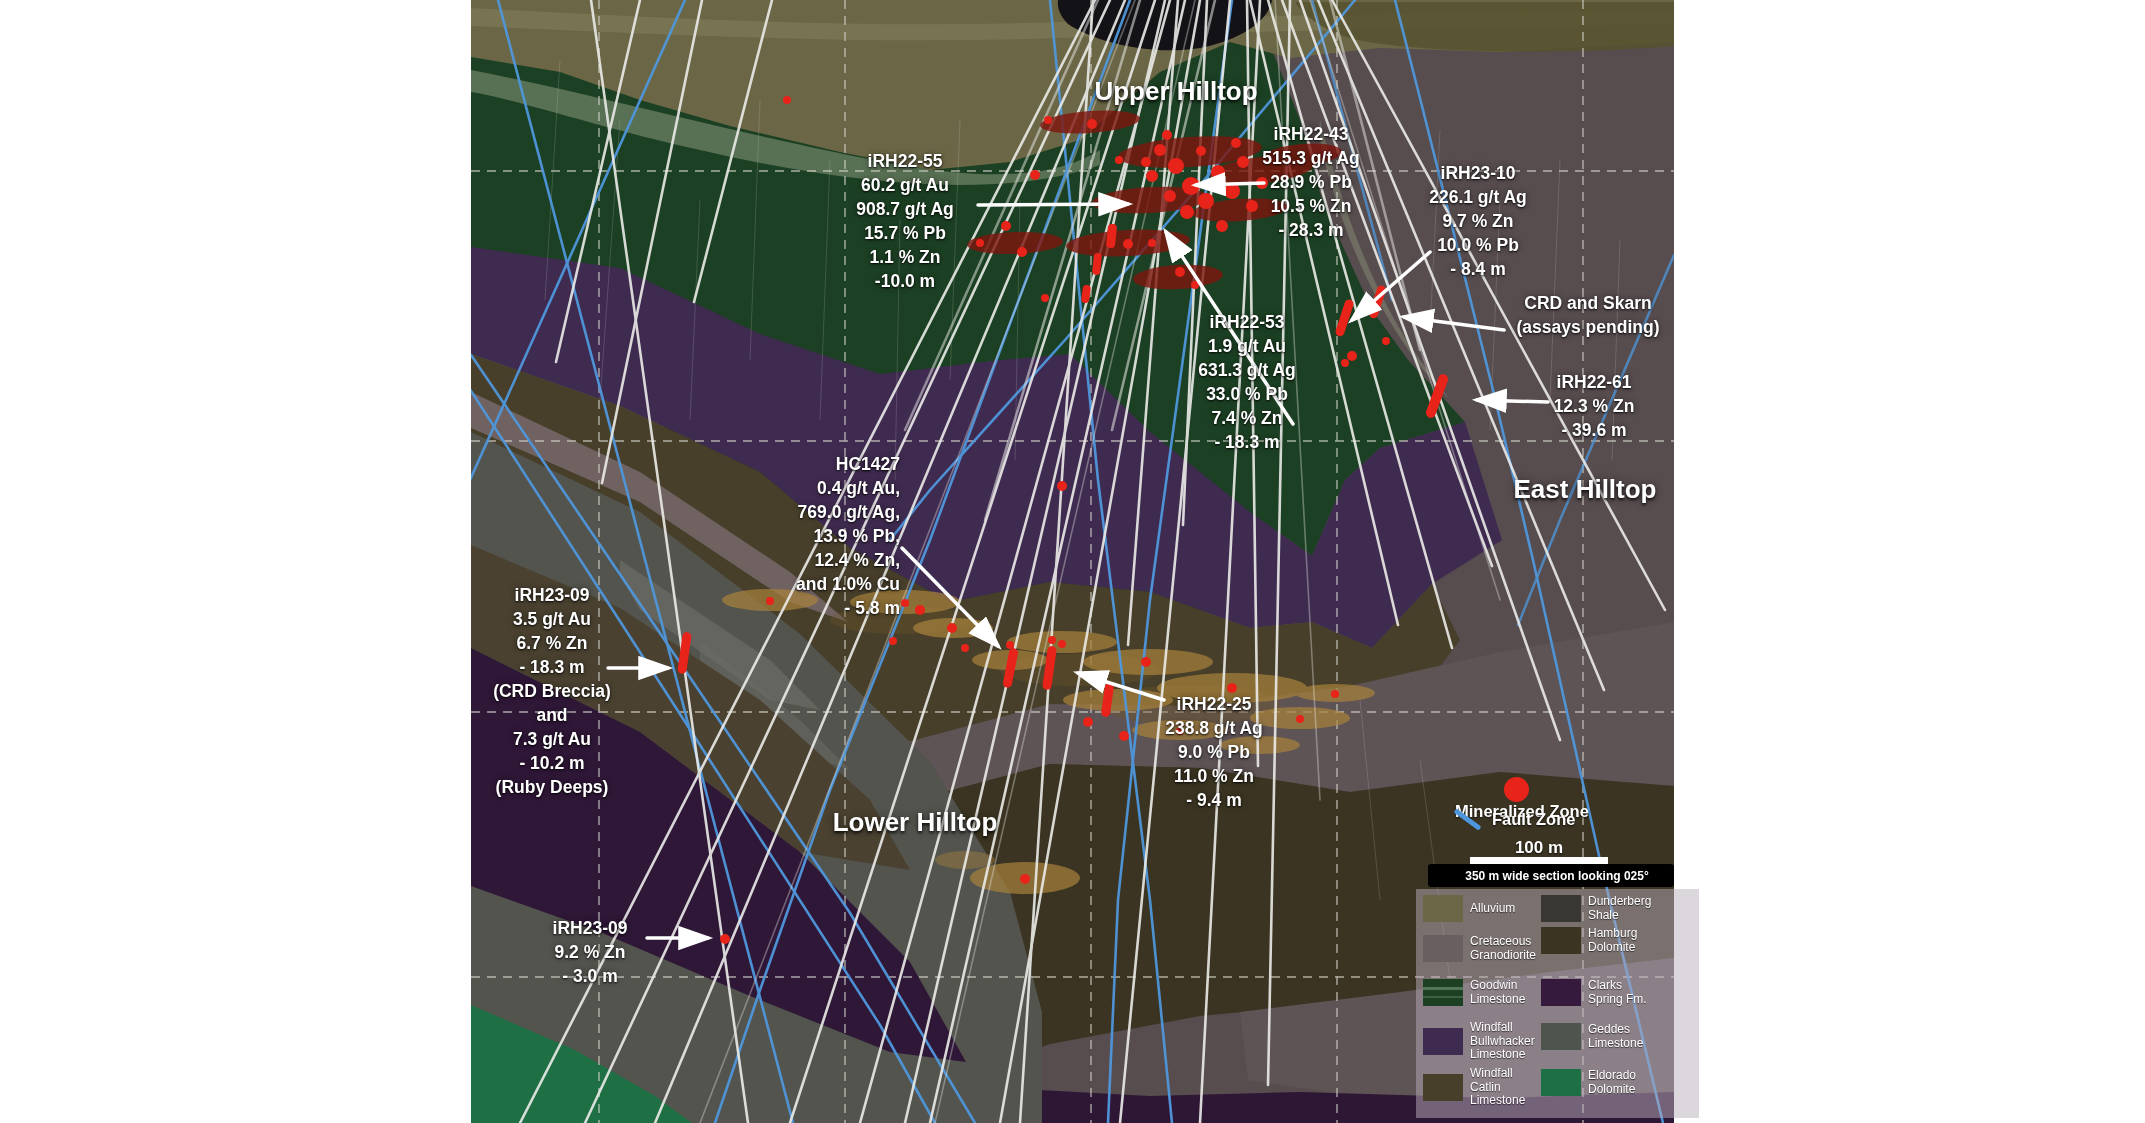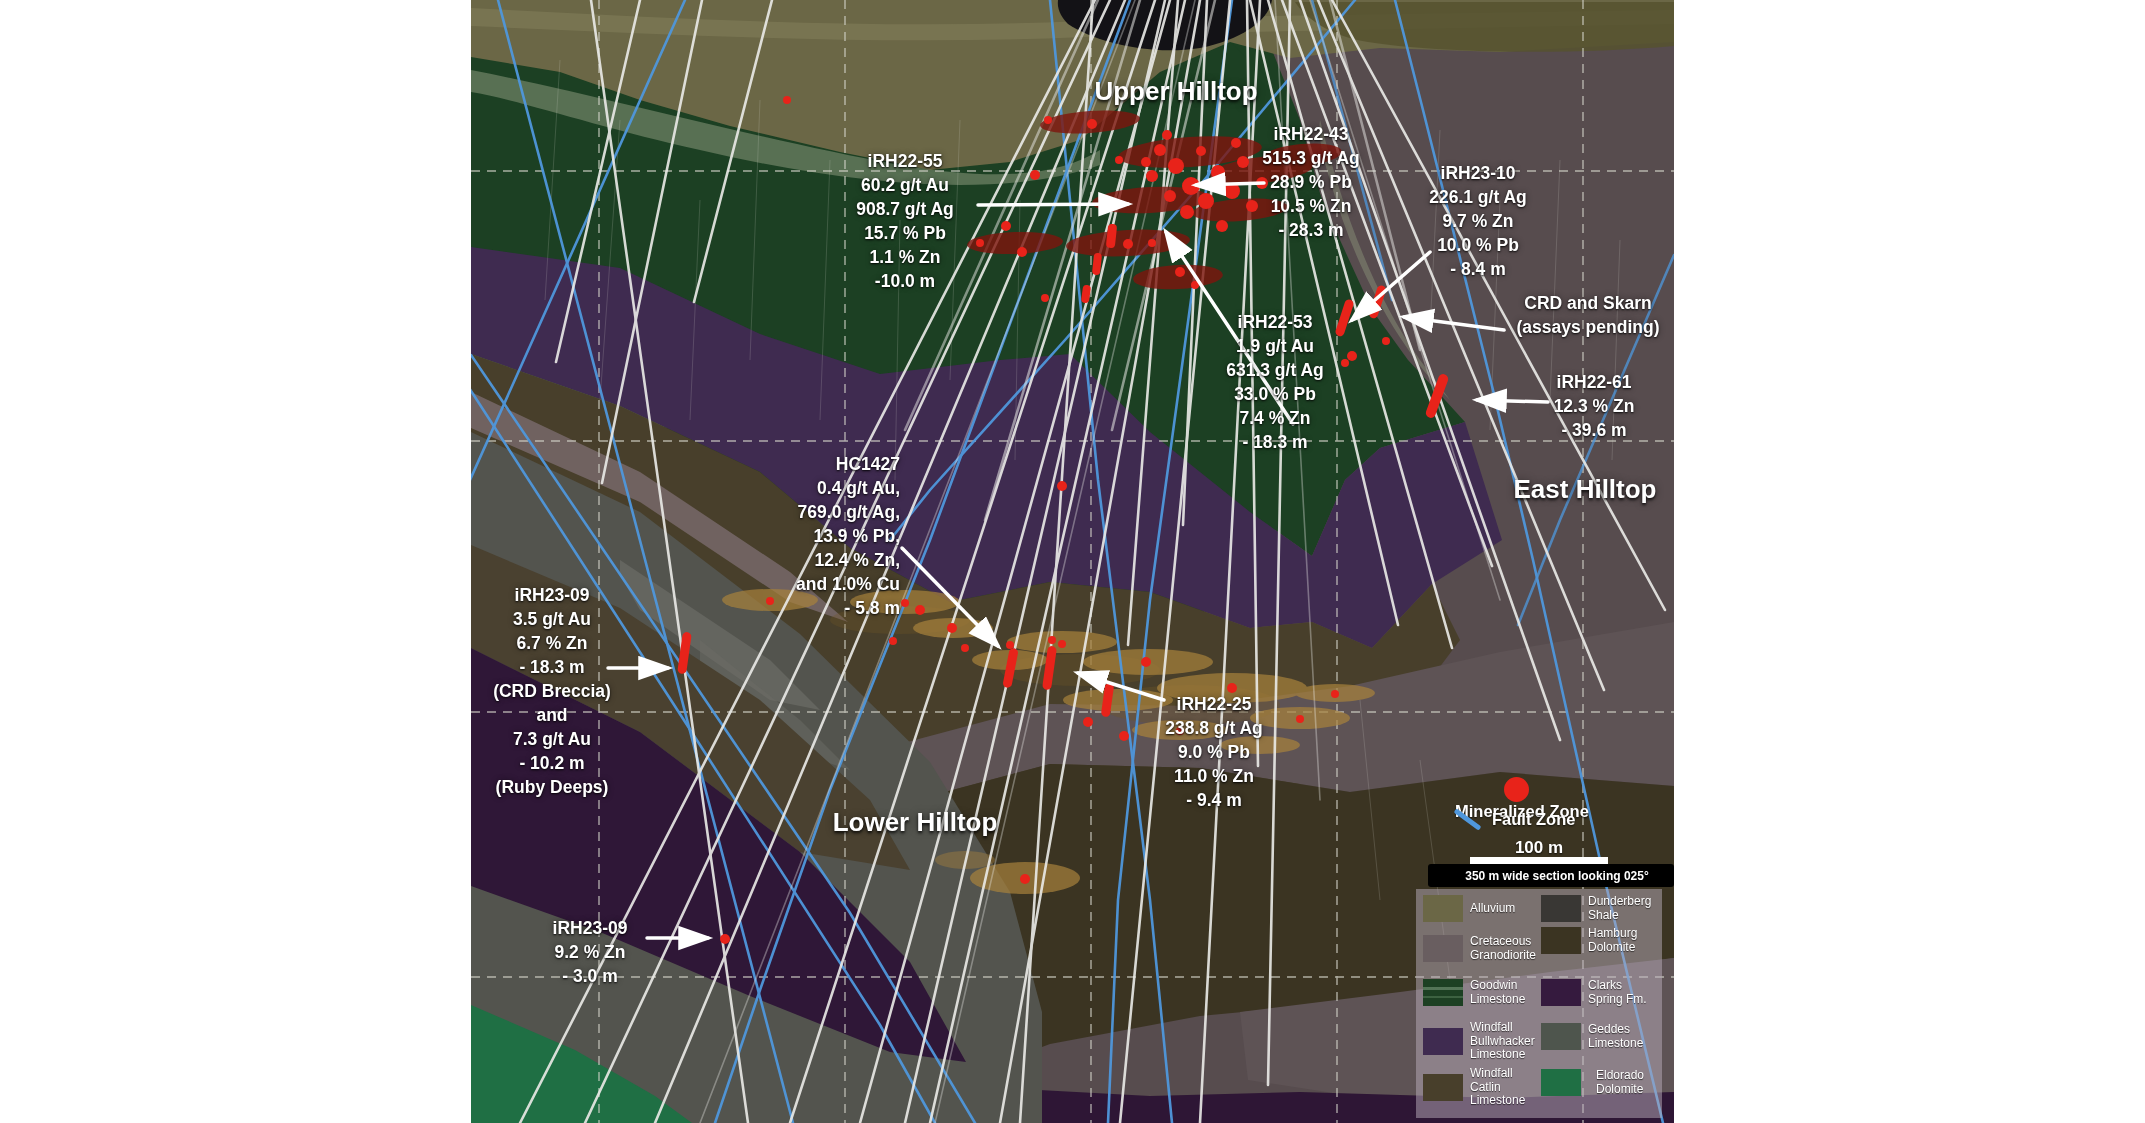--- a/index.html
+++ b/index.html
@@ -313,21 +313,21 @@
     </div>
 <div class="ann" style="left:1588px;top:291px;">
       <div>CRD and Skarn</div>
       <div>(assays pending)</div>
     </div>
 <div class="ann" style="left:1594px;top:370px;">
       <div>iRH22-61</div>
       <div>12.3 % Zn</div>
       <div>- 39.6 m</div>
     </div>
-<div class="ann" style="left:1247px;top:310px;margin-left:28px;">
+<div class="ann" style="left:1247px;top:310px;">
       <div>iRH22-53</div>
       <div>1.9 g/t Au</div>
       <div>631.3 g/t Ag</div>
       <div>33.0 % Pb</div>
       <div>7.4 % Zn</div>
       <div>- 18.3 m</div>
     </div>
 <div class="ann" style="left:848px;top:452px;text-align:right;">
       <div>HC1427</div>
       <div>0.4 g/t Au,</div>
@@ -366,21 +366,21 @@
   <span>Mineralized Zone</span>
 </div>
 <div class="lgd-row" style="left:1452px;top:810px;font-size:16.5px;">
   <span class="fz-bar" style="background: rgb(79, 151, 220);"></span>
   <span>Fault Zone</span>
 </div>
 <div class="scale-label" style="left:1539px;top:838px;">100 m</div>
 <div class="scale-bar" style="left:1470px;top:857px;width:138px;height:7px;"></div>
 <div class="section-note" style="left:1428px;top:864px;width:234px;height:23px;">350 m wide section looking 025°</div>
 
-<div class="legend-panel" style="left:1416px;top:889px;width:246px;height:229px;">
+<div class="legend-panel" style="left:1416px;top:889px;width:246px;height:229px;padding-left:37px;">
   <div class="lg-item" style="left:7px;top:6px;">
     <span class="swatch" style="background: rgb(107, 103, 70);"></span>
     <span class="lg-label">
           <div>Alluvium</div>
         </span>
   </div>
   <div class="lg-item" style="left:7px;top:46px;">
     <span class="swatch" style="background: rgb(105, 94, 96);"></span>
     <span class="lg-label">
           <div>Cretaceous</div>
@@ -431,21 +431,21 @@
           <div>Spring Fm.</div>
         </span>
   </div>
   <div class="lg-item" style="left:125px;top:134px;">
     <span class="swatch" style="background: rgb(78, 85, 77);"></span>
     <span class="lg-label">
           <div>Geddes</div>
           <div>Limestone</div>
         </span>
   </div>
-  <div class="lg-item" style="left:125px;top:180px;gap:8px;">
+  <div class="lg-item" style="left:125px;top:180px;">
     <span class="swatch" style="background: rgb(31, 111, 68);"></span>
     <span class="lg-label">
           <div>Eldorado</div>
           <div>Dolomite</div>
         </span>
   </div>
 </div>
 
 </div>
 

